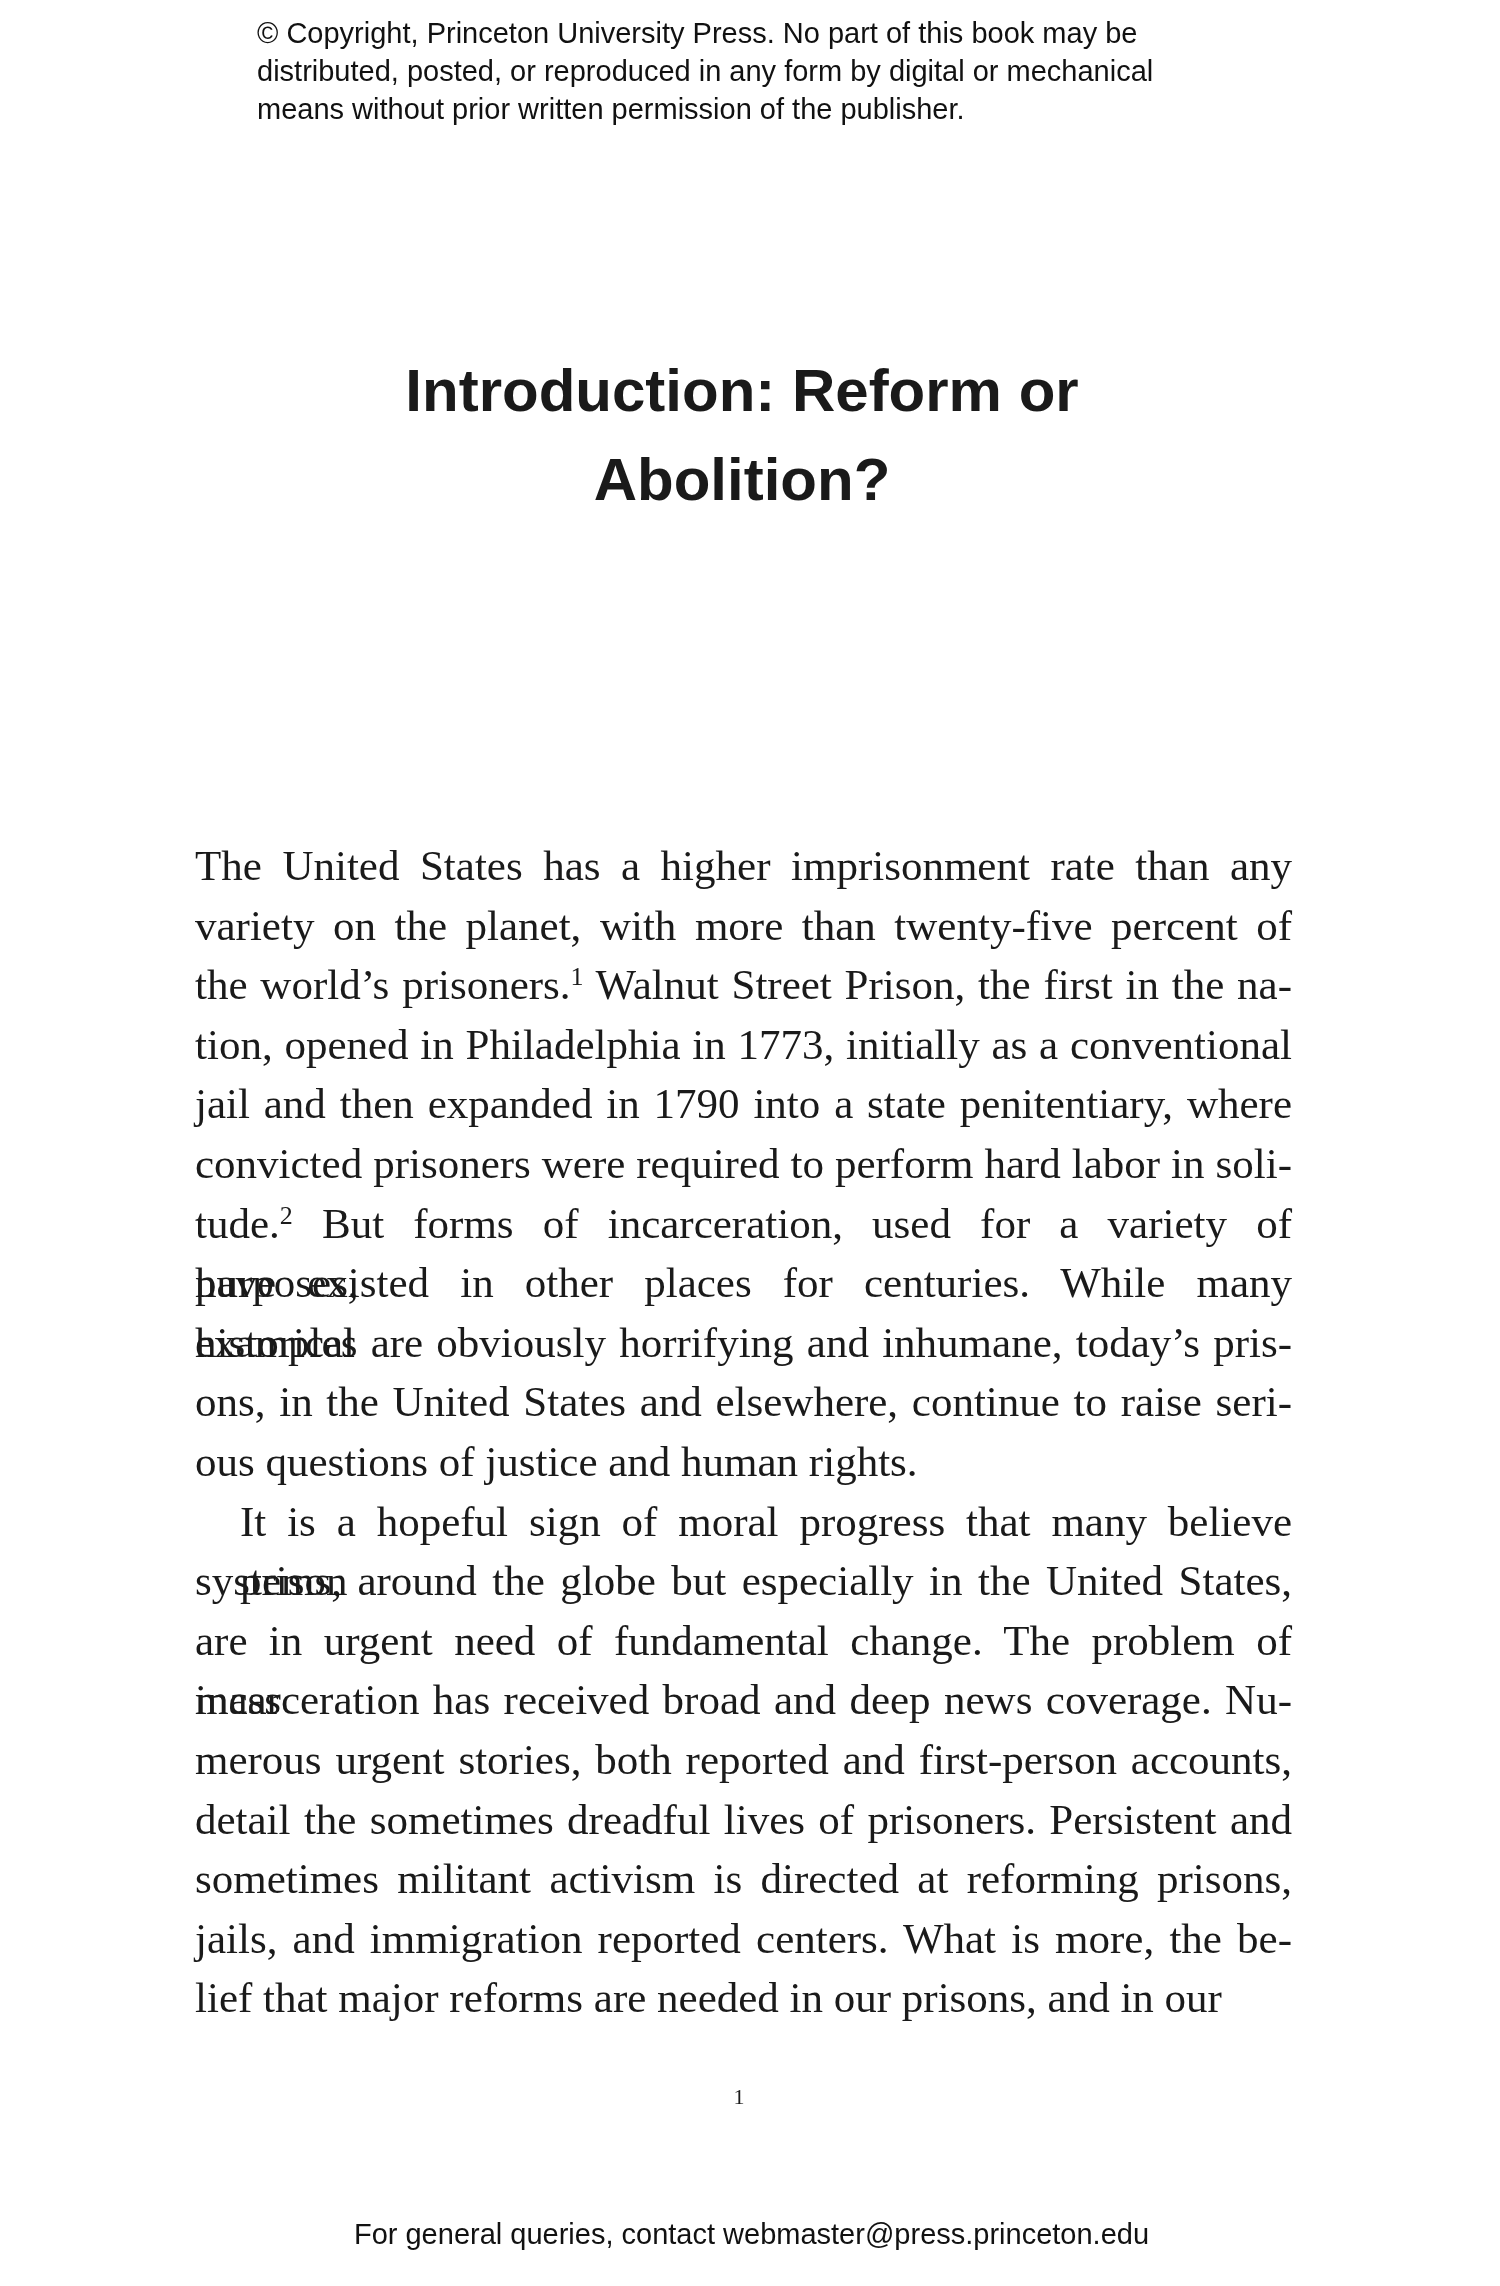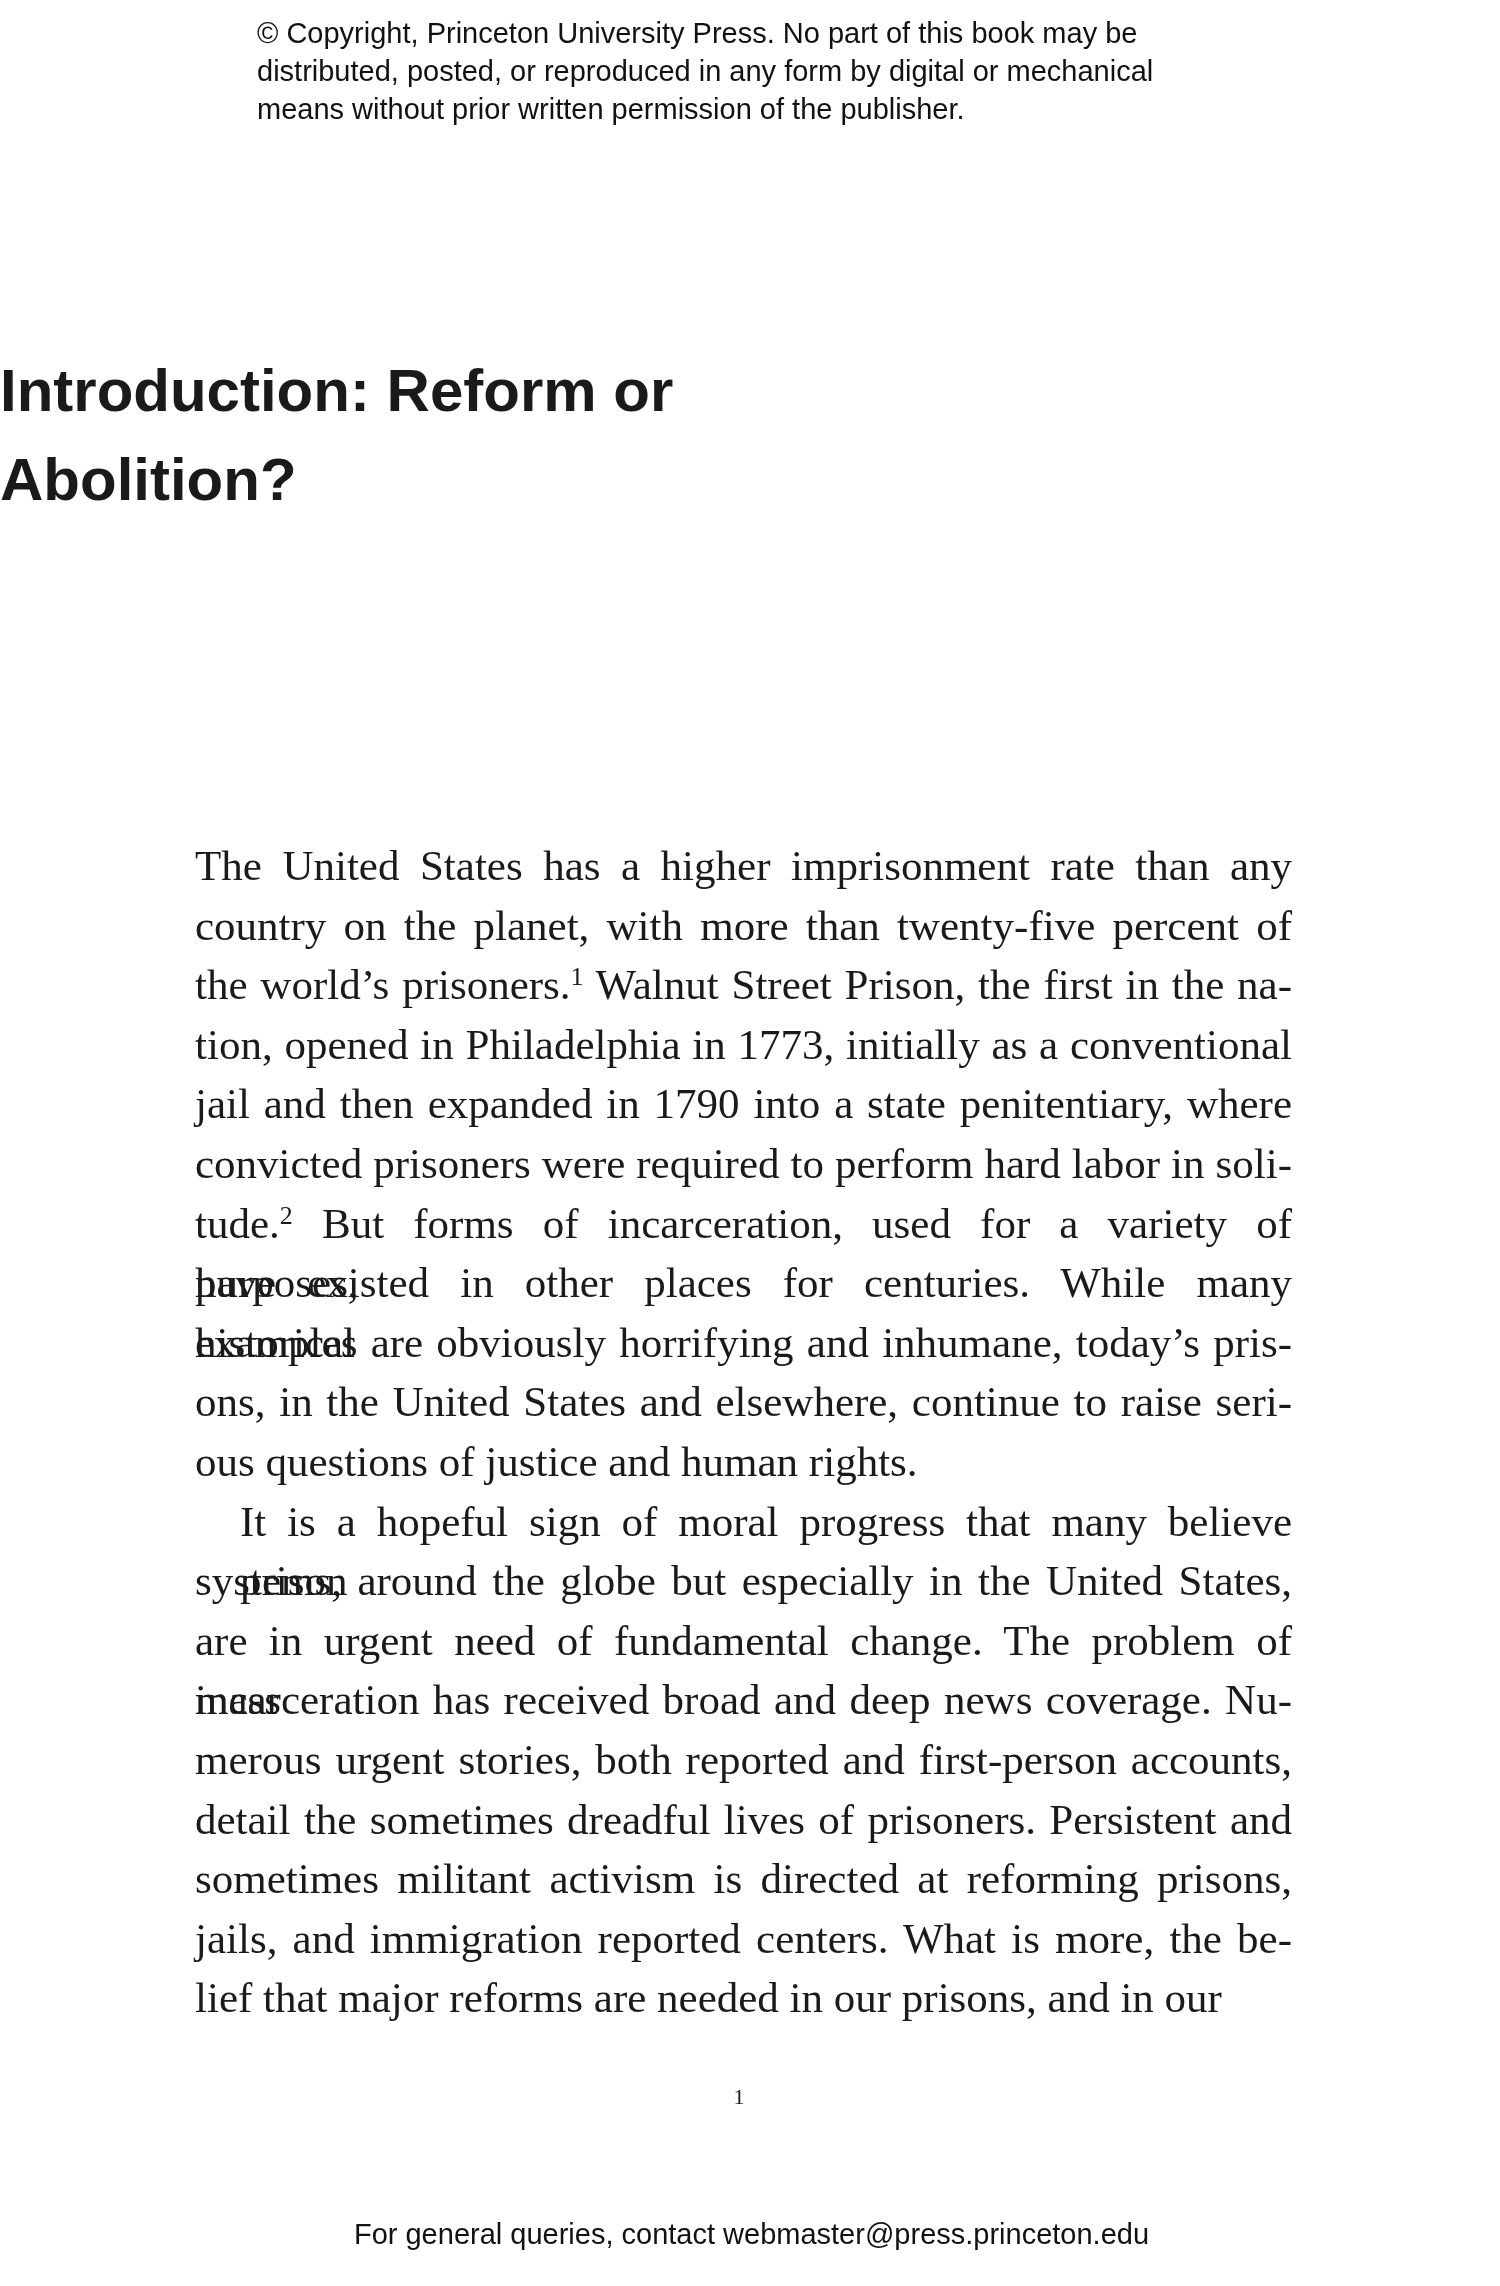--- a/index.html
+++ b/index.html
@@ -24,21 +24,21 @@
     line-height: 38px;
     color: #111111;
     margin: 0;
   }
   .copyright span { display: block; white-space: nowrap; }
   .chapter-title {
     position: absolute;
     left: 0;
     top: 346px;
     width: 1484px;
-    text-align: left;
+    text-align: center;
     font-family: "Liberation Sans", sans-serif;
     font-weight: bold;
     font-size: 60px;
     line-height: 89px;
     letter-spacing: 0px;
     color: #1a1a1a;
     margin: 0;
   }
   .chapter-title span { display: block; }
   .body-text {
@@ -112,21 +112,21 @@
   <span>Introduction: Reform or</span>
   <span>Abolition?</span>
 </h1>
 
 <div class="body-text" id="body-text">
     <div>
       <span class="line">
         <span class="line-inner">The United States has a higher imprisonment rate than any</span>
       </span>
       <span class="line">
-        <span class="line-inner">country on the planet, with more than twenty-five percent of</span>
+        <span class="line-inner">variety on the planet, with more than twenty-five percent of</span>
       </span>
       <span class="line">
         <span class="line-inner">the world’s prisoners.<sup class="fn">1</sup> Walnut Street Prison, the first in the na-</span>
       </span>
       <span class="line">
         <span class="line-inner">tion, opened in Philadelphia in 1773, initially as a conventional</span>
       </span>
       <span class="line">
         <span class="line-inner">jail and then expanded in 1790 into a state penitentiary, where</span>
       </span>

